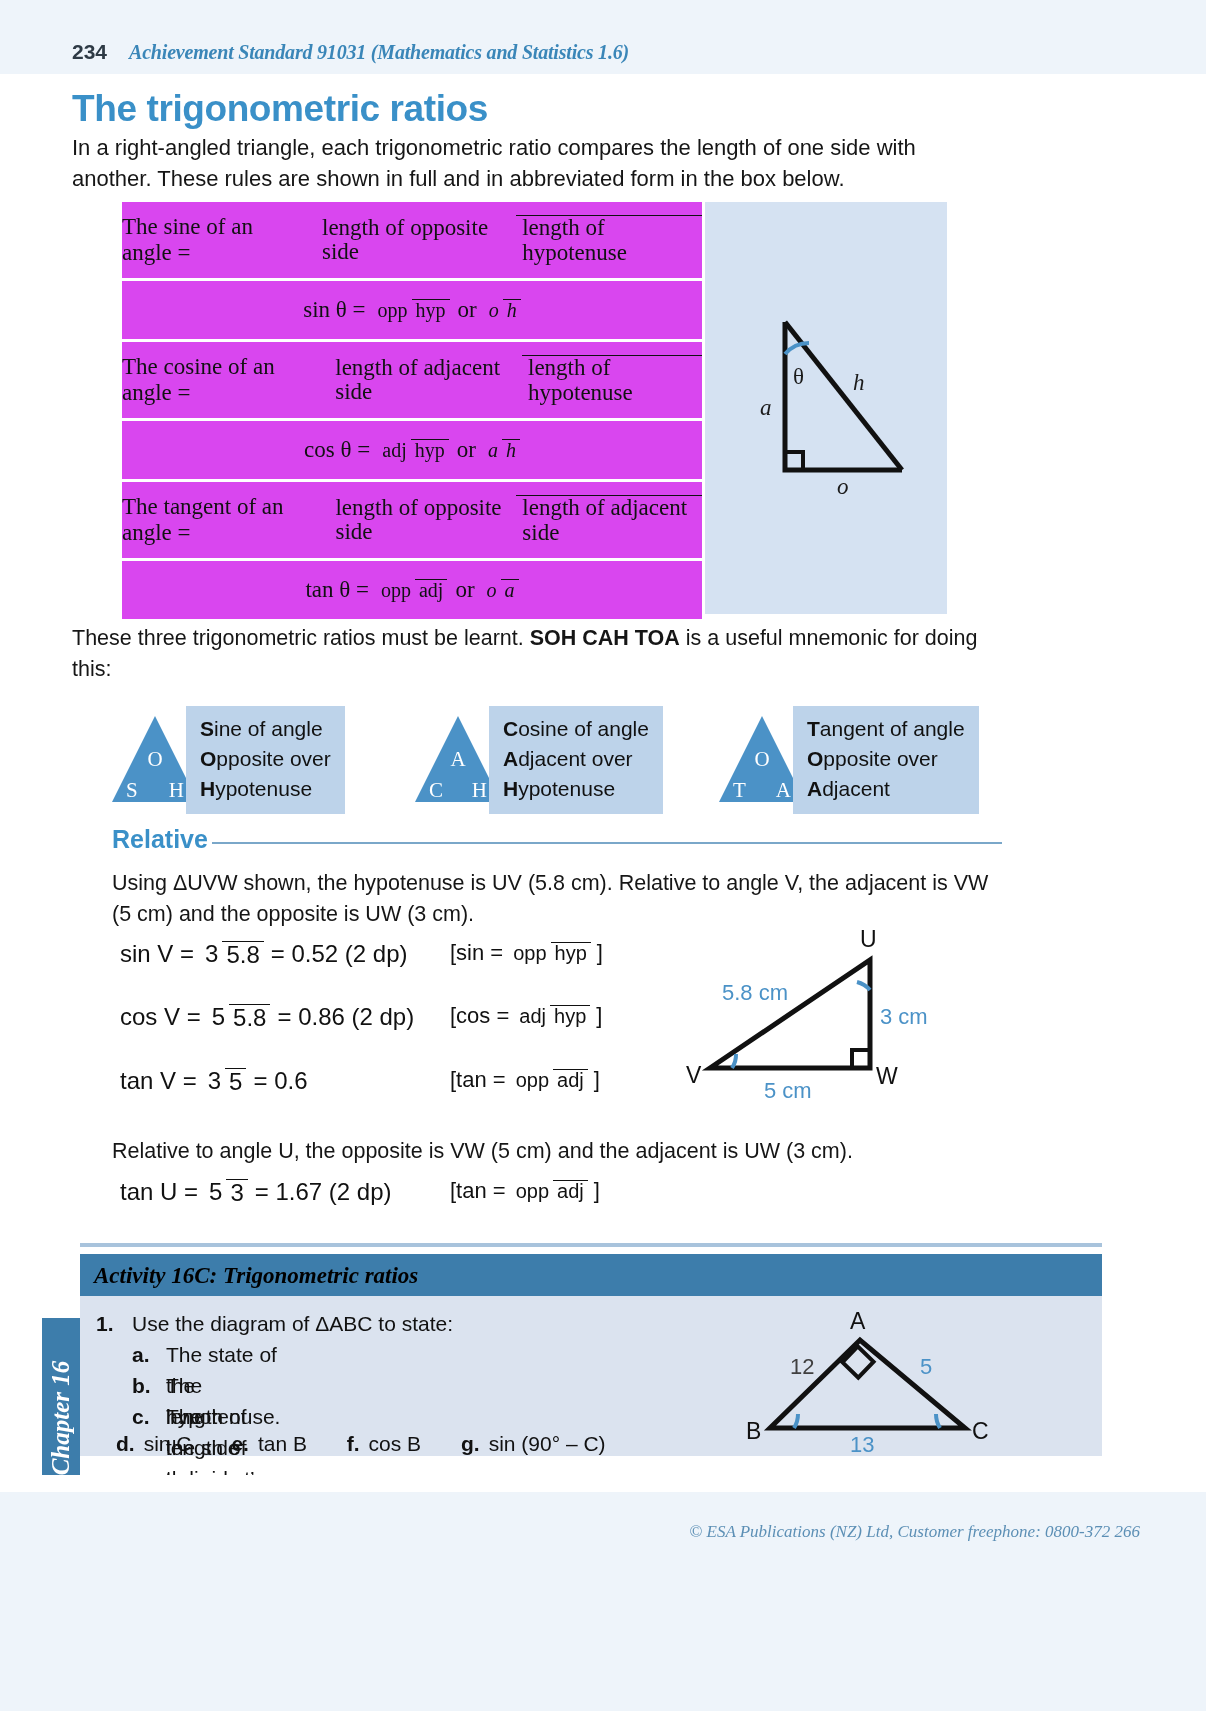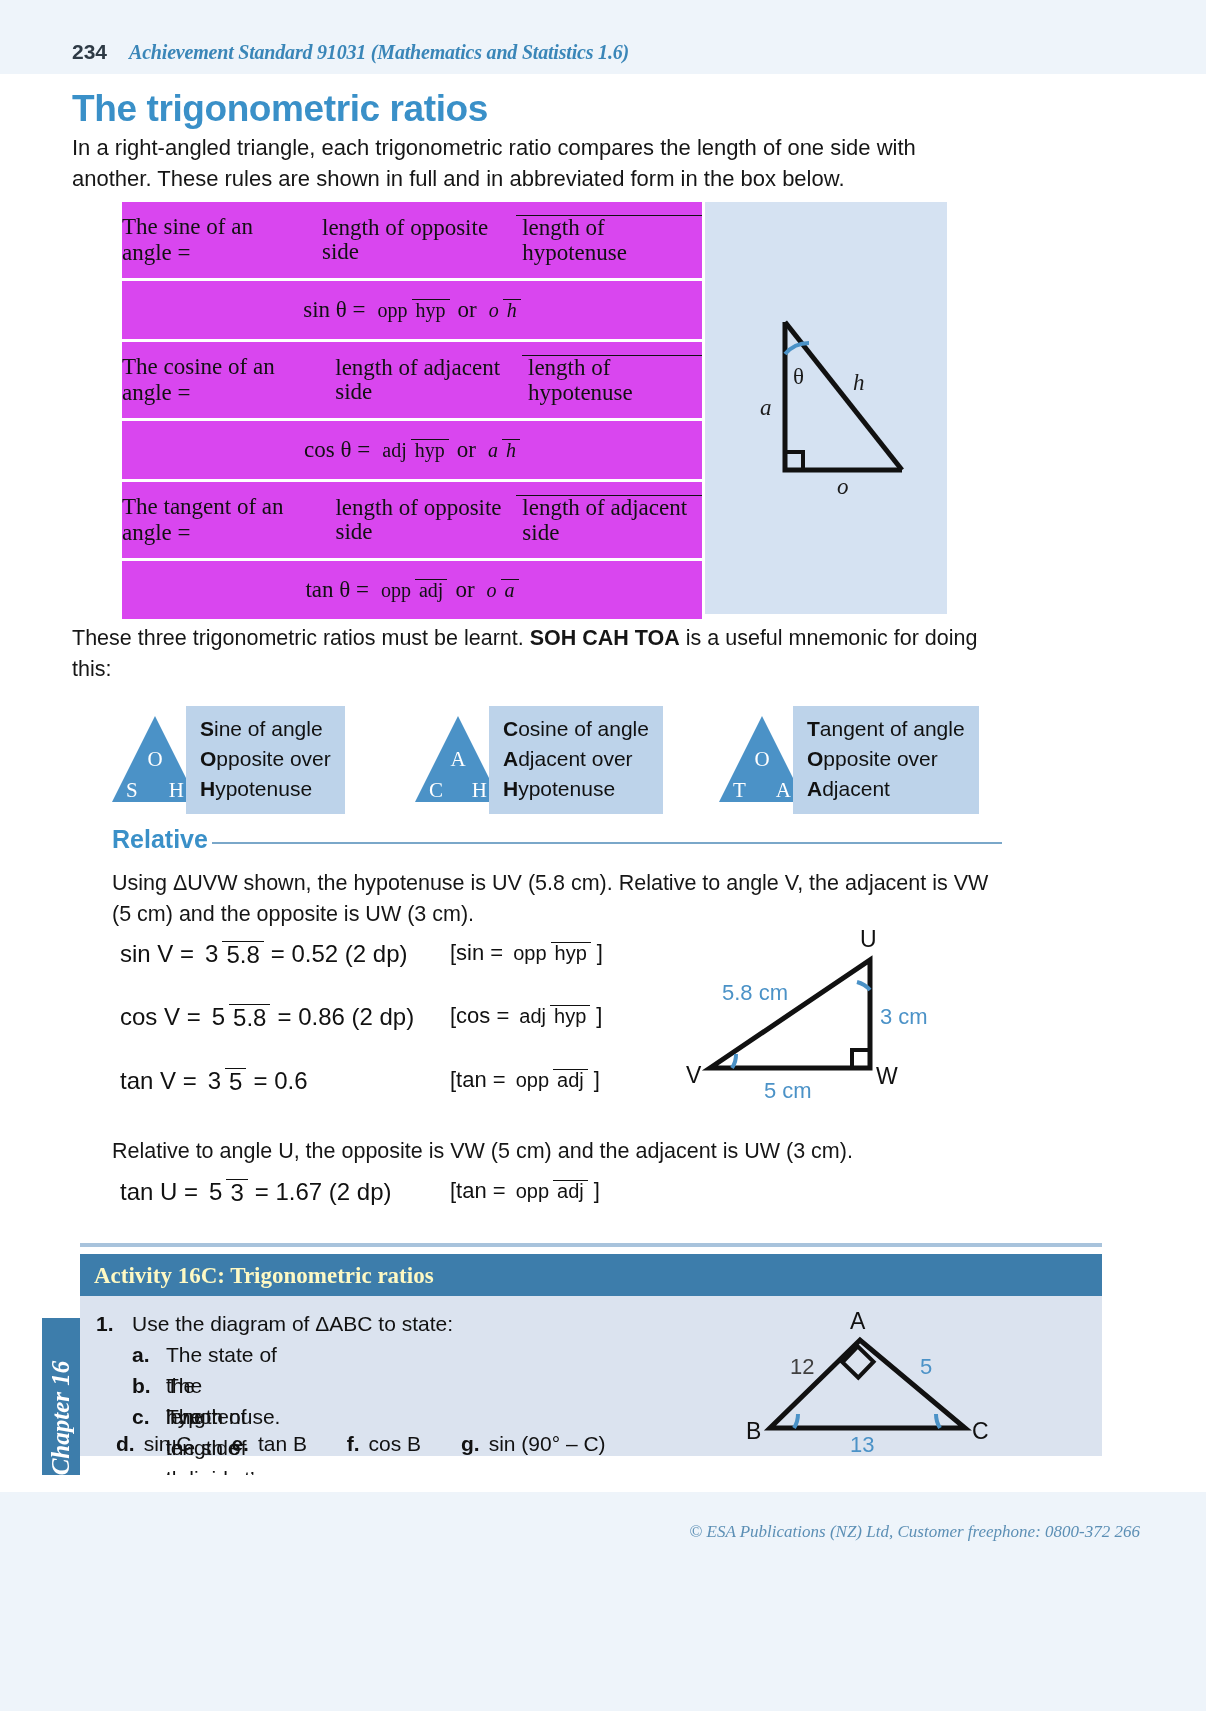--- a/index.html
+++ b/index.html
@@ -154,21 +154,21 @@
     position:absolute;left:80px;top:1243px;width:1022px;height:4px;
     background:#a8c3dc;
   }
   .act-head{
     position:absolute;left:80px;top:1254px;width:1022px;height:42px;
     background:#3d7dab;
   }
   .act-head span{
     position:absolute;left:14px;top:9px;
     font-family:"Liberation Serif", serif;
-    font-weight:bold;font-size:23px;color:#fef9c3;
+    font-style:italic;font-weight:bold;font-size:23px;color:#000000;
   }
   .act-body{
     position:absolute;left:80px;top:1296px;width:1022px;height:160px;
     background:#dbe3ef;
   }
   .act-q{
     position:absolute;left:16px;top:12px;width:620px;
     font-size:21px;line-height:31px;color:#111;
   }
   .q-num{position:absolute;left:0;top:0;font-weight:bold;}

